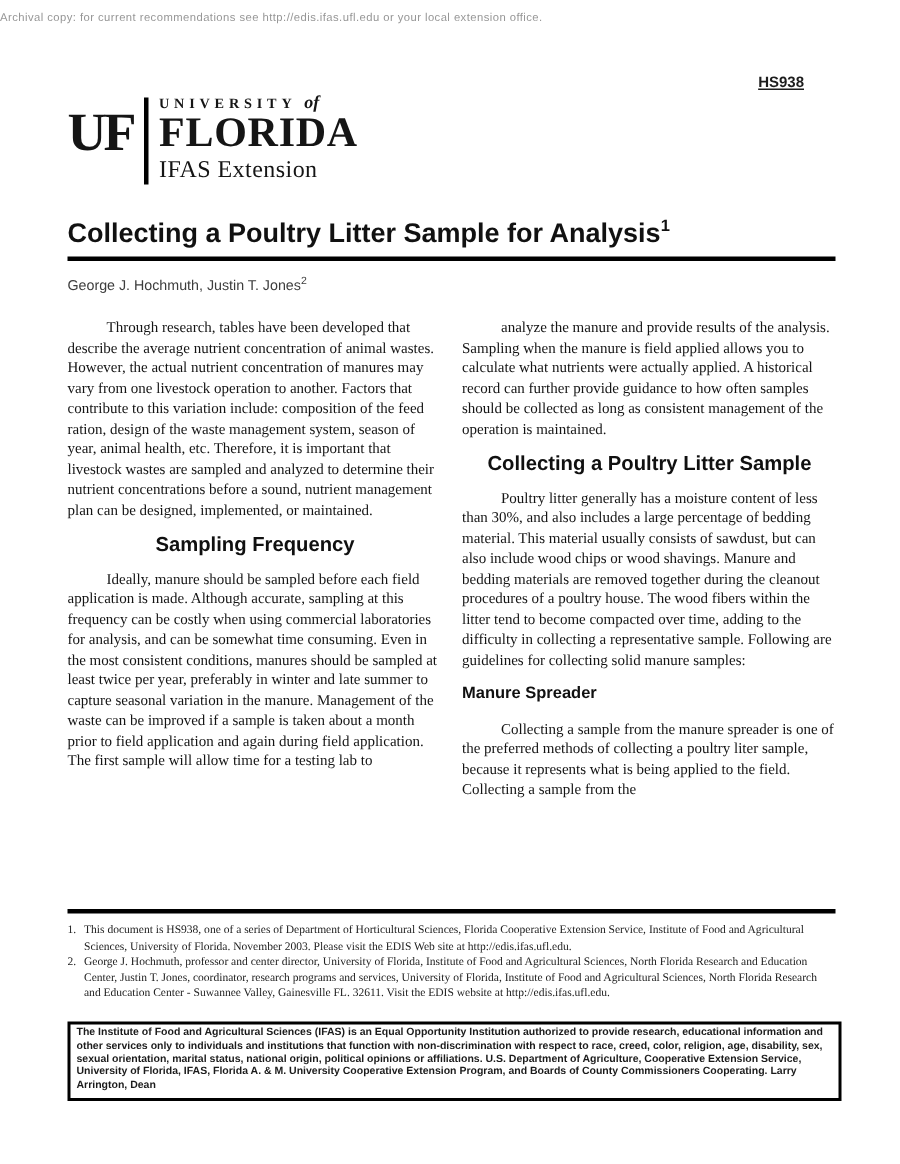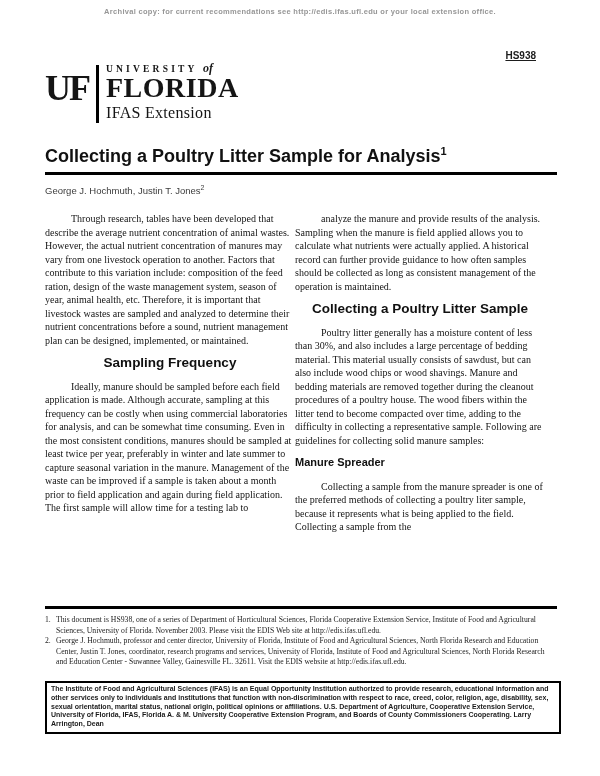--- a/index.html
+++ b/index.html
@@ -9,26 +9,24 @@
     height: 776px;
     margin: 0 auto;
     background: #ffffff;
     font-family: "Liberation Serif", serif;
     color: #151515;
     overflow: hidden;
   }
   .archival {
     position: absolute;
     top: 7px; left: 0; right: 0;
-    text-align: center;
     font-family: "Liberation Sans", sans-serif;
     font-size: 7.5px;
     letter-spacing: 0.3px;
     color: #969696;
-    font-weight: bold;
   }
   .doc-number {
     position: absolute;
     top: 50px; right: 64px;
     font-family: "Liberation Sans", sans-serif;
     font-weight: bold;
     font-size: 10px;
     color: #1d1d1d;
     text-decoration: underline;
   }
@@ -87,20 +85,21 @@
     font-family: "Liberation Sans", sans-serif;
     font-size: 9.5px;
     color: #3c3c3c;
   }
   .authors sup { font-size: 7px; }
   
   .columns {
     position: absolute;
     top: 212px; left: 45px; width: 513px;
     display: flex;
+    gap: 13px;
   }
   .col {
     width: 250px;
     font-size: 10px;
     line-height: 13.5px;
     color: #141414;
   }
   .col p { margin: 0; text-indent: 26px; }
   .col-heading {
     font-family: "Liberation Sans", sans-serif;

